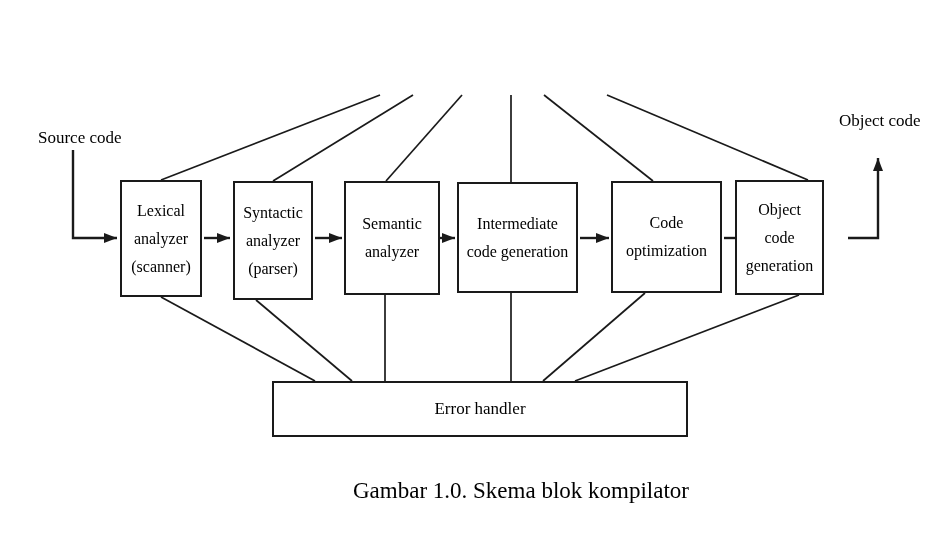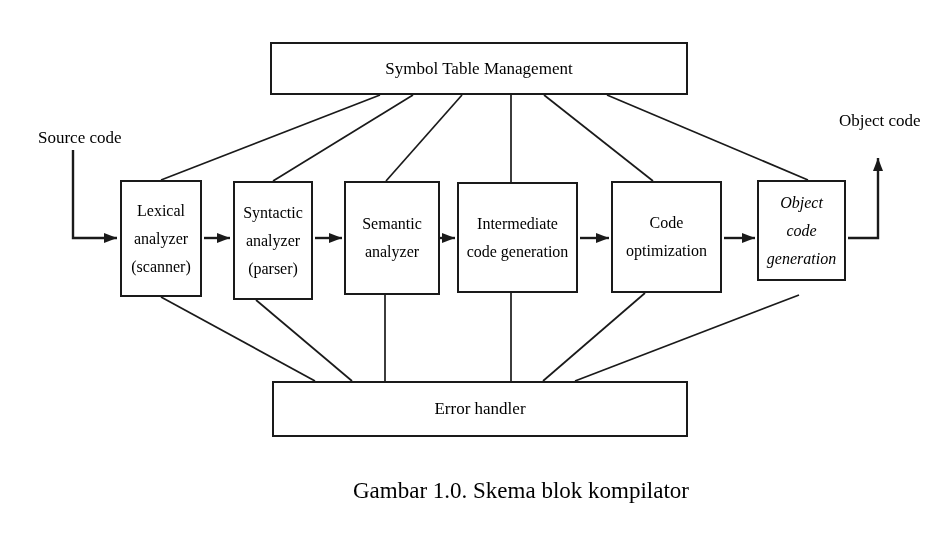--- a/index.html
+++ b/index.html
@@ -91,23 +91,20 @@
       <path d="M73,150 V238 H117" marker-end="url(#arrowhead-right)"></path>
       <path d="M204,238 H230" marker-end="url(#arrowhead-right)"></path>
       <path d="M315,238 H342" marker-end="url(#arrowhead-right)"></path>
       <path d="M427,238 H455" marker-end="url(#arrowhead-right)"></path>
       <path d="M580,238 H609" marker-end="url(#arrowhead-right)"></path>
       <path d="M724,238 H755" marker-end="url(#arrowhead-right)"></path>
       <path d="M848,238 H878 V158" marker-end="url(#arrowhead-right)"></path>
     </g>
   </svg>
 
-  <div class="node wide-box" style="left:270px; top:42px; width:418px; height:53px;">
-    <span>Symbol Table Management</span>
-  </div>
 
   <div class="node stage-box" style="left:120px; top:180px; width:82px; height:117px;">
     <span>Lexical</span>
     <span>analyzer</span>
     <span>(scanner)</span>
   </div>
 
   <div class="node stage-box" style="left:233px; top:181px; width:80px; height:119px;">
     <span>Syntactic</span>
     <span>analyzer</span>
@@ -122,21 +119,21 @@
   <div class="node stage-box" style="left:457px; top:182px; width:121px; height:111px;">
     <span>Intermediate</span>
     <span>code generation</span>
   </div>
 
   <div class="node stage-box" style="left:611px; top:181px; width:111px; height:112px;">
     <span>Code</span>
     <span>optimization</span>
   </div>
 
-  <div class="node stage-box" style="left:757px; top:180px; width:89px; height:101px;font-style:italic;">
+  <div class="node stage-box" style="left:735px; top:180px; width:89px; height:115px;">
     <span>Object</span>
     <span>code</span>
     <span>generation</span>
   </div>
 
   <div class="node wide-box" style="left:272px; top:381px; width:416px; height:56px;">
     <span>Error handler</span>
   </div>
 
   <div class="free-label" style="left:38px; top:128px;">Source code</div>

